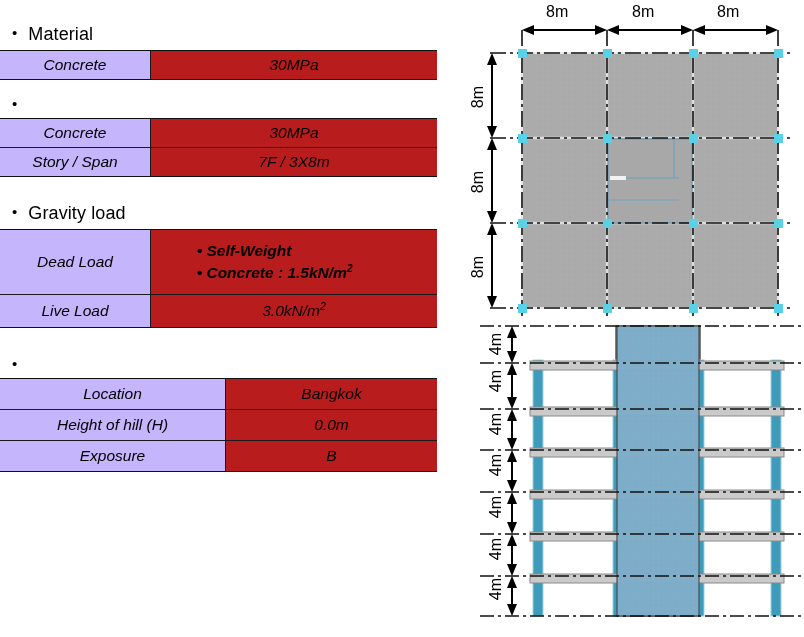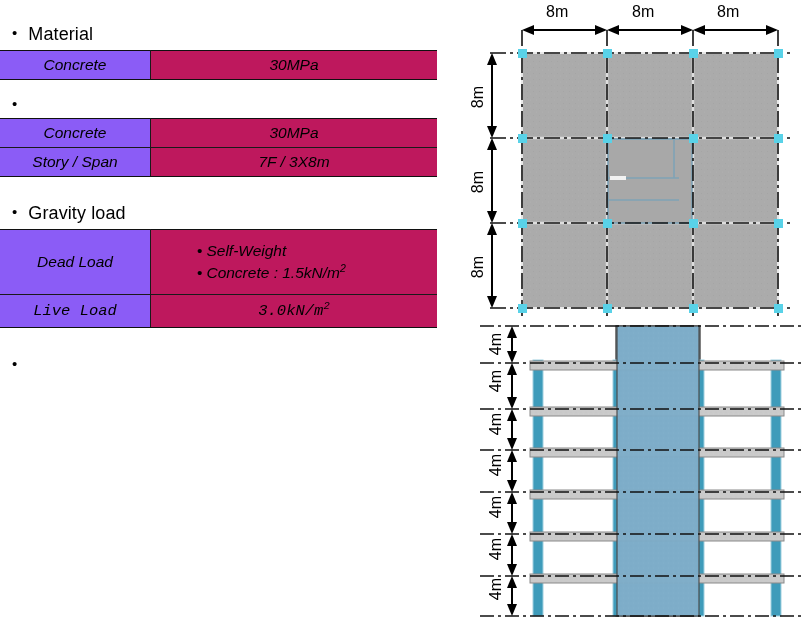--- a/index.html
+++ b/index.html
@@ -47,39 +47,39 @@
   }
   table.spec td {
     border-top: 1.6px solid #1a1a1a;
     border-bottom: 1.6px solid #1a1a1a;
     text-align: center;
     vertical-align: middle;
     padding: 0;
     color: #000;
   }
   table.spec td.label {
-    background: #8b5cf6;
+    background: #c4b5fd;
     border-right: 1.6px solid #1a1a1a;
   }
-  table.spec td.value { background: #be185d; }
+  table.spec td.value { background: #b91c1c; }
   table.spec tr + tr td { border-top: 1.1px solid #555; }
   table.spec tr:first-child td { border-top: 1.9px solid #101010; }
   table.spec tr:last-child td { border-bottom: 1.9px solid #101010; }
 
   .bullet-list { text-align: left; padding-left: 46px; line-height: 1.45; }
-  .bullet-list div { white-space: nowrap; }
+  .bullet-list div { white-space: nowrap; font-weight: bold; }
   .bullet-list .b { margin-right: 4px; font-style: normal; }
   sup { font-size: 0.68em; vertical-align: super; line-height: 0; }
 
   
   #tbl-material td.label      { width: 150px; height: 28px; }
   #tbl-building td.label      { width: 150px; height: 28px; }
   #tbl-gravity  td.label      { width: 150px; text-align: center; }
   #tbl-gravity  tr.dead td    { height: 64px; }
-  #tbl-gravity  tr.live td    { height: 32px; font-family: Liberation Mono, monospace; }
+  #tbl-gravity  tr.live td    { height: 32px; }
   #tbl-seismic  td.label      { width: 225px; height: 30px; }
 
   
   #right-panel { position: absolute; left: 460px; top: 0; width: 344px; height: 474px; }
 
   .dimtext {
     position: absolute;
     font-size: 16px;
     color: #000;
     font-family: "Liberation Sans", sans-serif;
@@ -150,20 +150,36 @@
         </td>
       </tr>
     </tbody>
       </table>
   </div>
 
   <div class="section" style="top:358px;">
     <div class="section-heading">
       <span class="bullet">•</span>
     </div>
+    <table class="spec" id="tbl-seismic">
+      <tbody>
+          <tr>
+        <td class="label">Location</td>
+        <td class="value">Bangkok</td>
+      </tr>
+      <tr>
+        <td class="label">Height of hill (H)</td>
+        <td class="value">0.0m</td>
+      </tr>
+      <tr>
+        <td class="label">Exposure</td>
+        <td class="value">B</td>
+      </tr>
+    </tbody>
+      </table>
   </div>
 </div>
 
 <div id="right-panel">
 
   <svg class="fig" id="plan-svg" width="344" height="320">
     <defs>
       <pattern id="slabhatch" width="6" height="6" patternUnits="userSpaceOnUse">
         <rect width="6" height="6" fill="#ababab"></rect>
         <circle cx="1.5" cy="1.5" r="0.5" fill="#a3a3a3"></circle>

